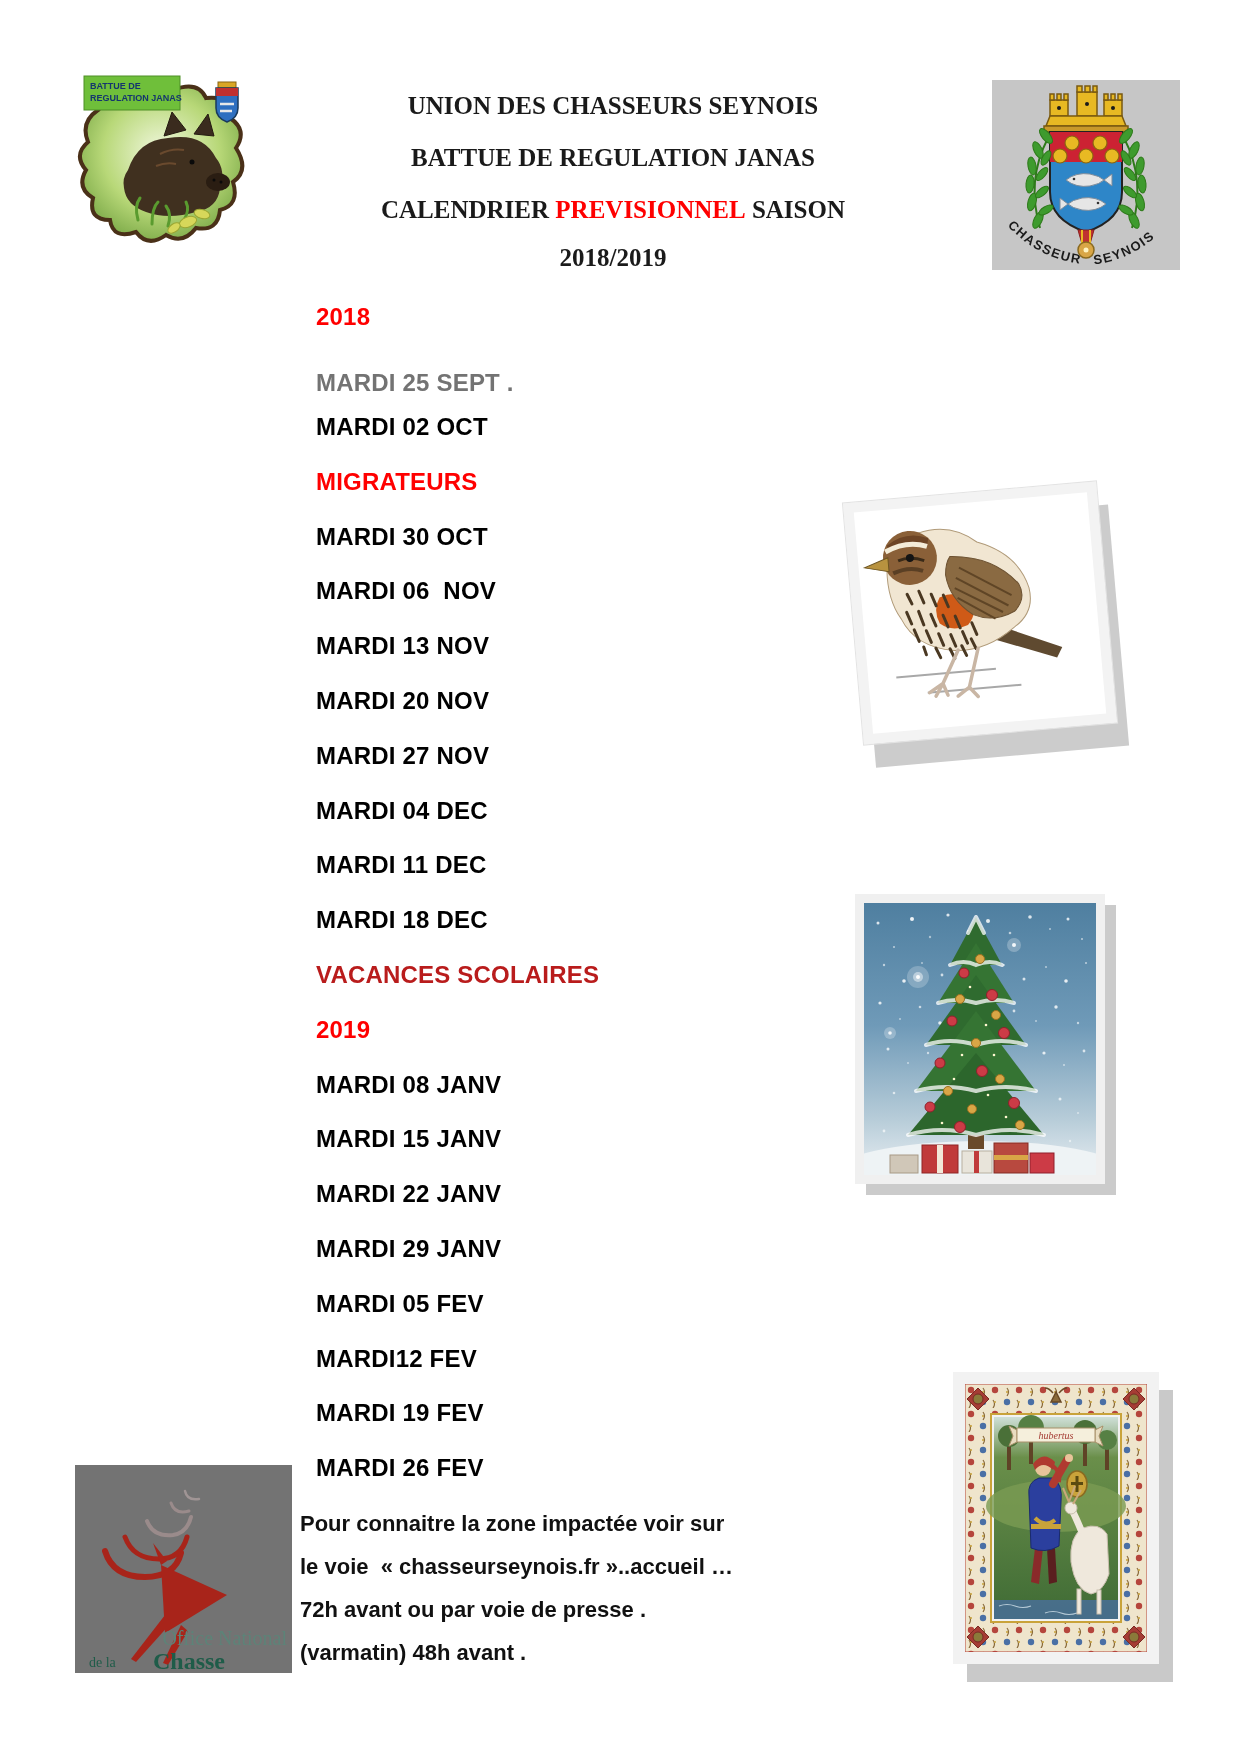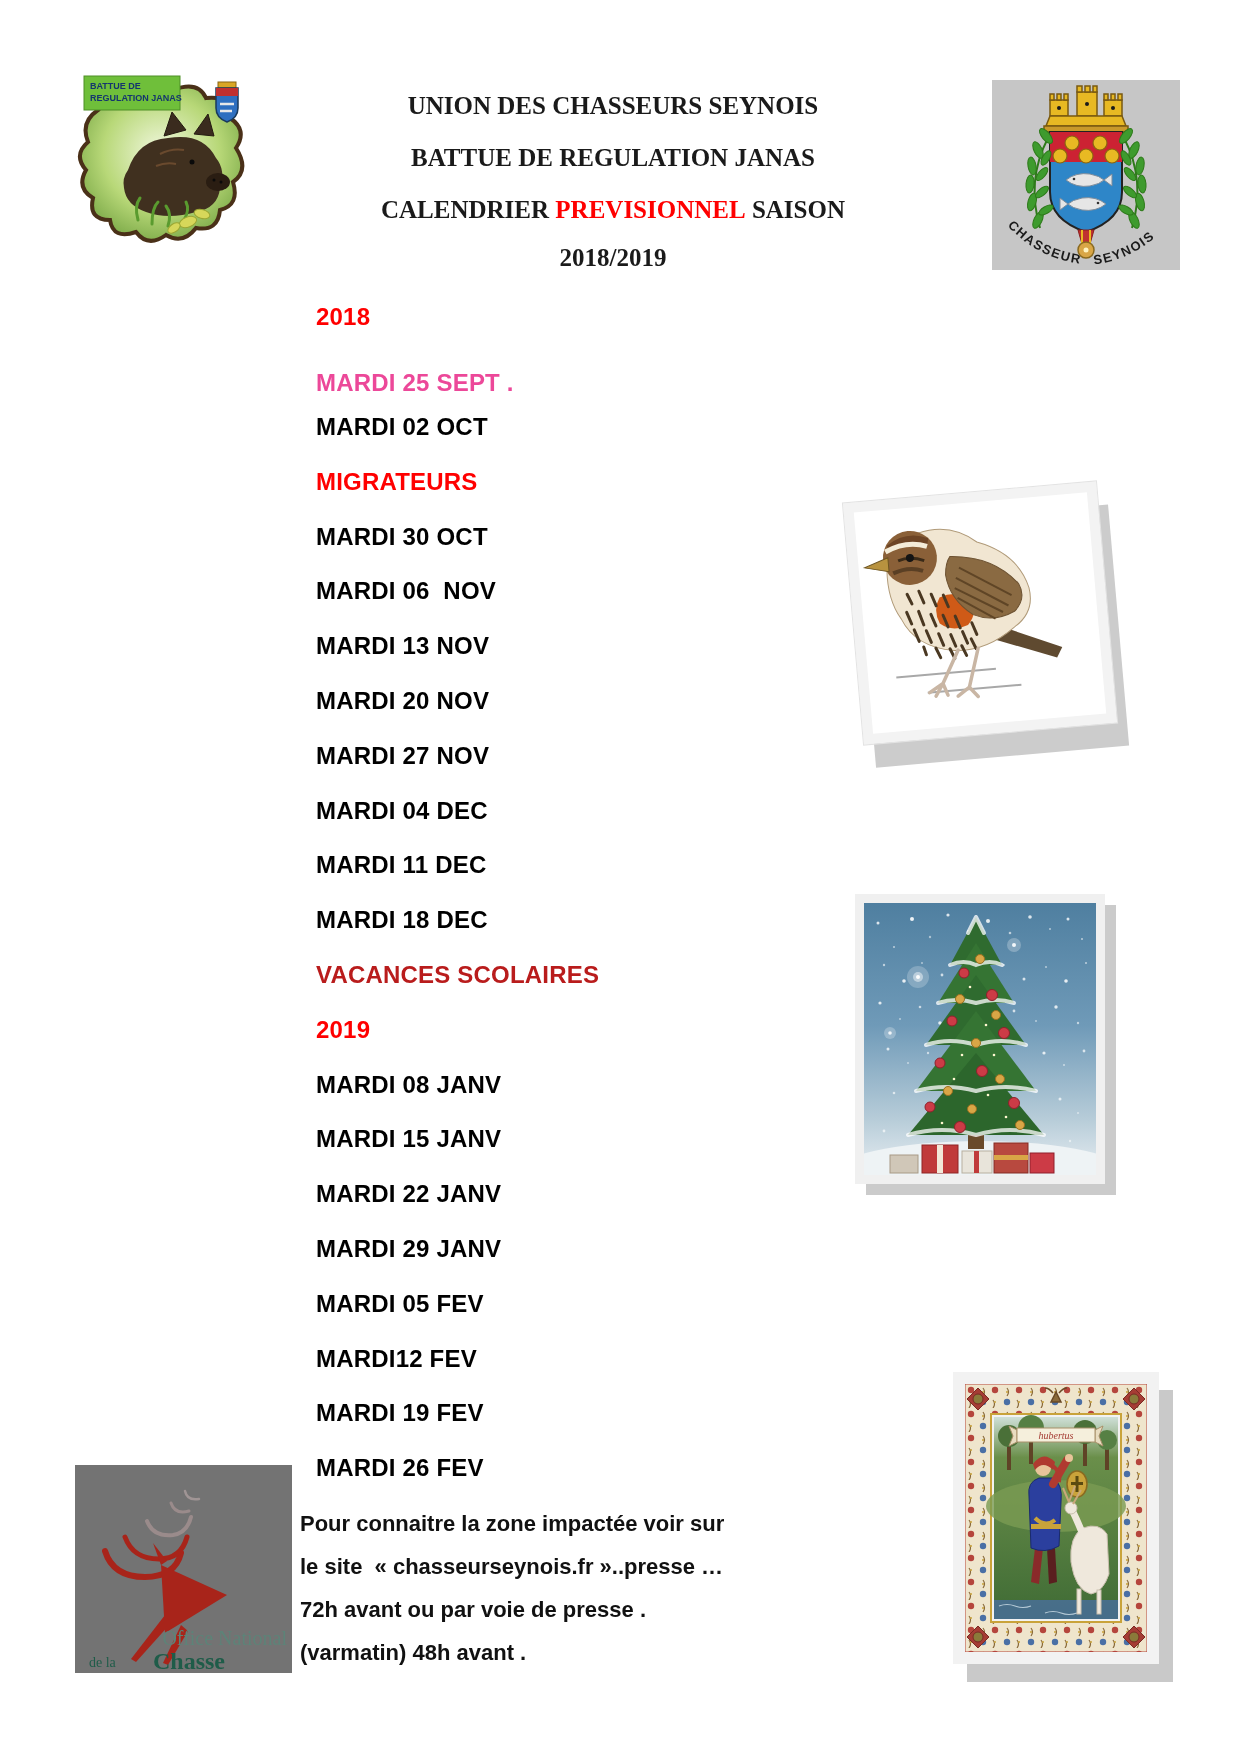--- a/index.html
+++ b/index.html
@@ -174,21 +174,21 @@
     </svg>
   </div>
 
   <div class="schedule">
 
       <div class="sched-item">
         <span style="color: rgb(255, 0, 0);">2018</span>
       </div>
 
       <div class="sched-item">
-        <span style="color: #ec4899; margin-top: 22px;">MARDI 25 SEPT .</span>
+        <span style="color: #737373; margin-top: 22px;">MARDI 25 SEPT .</span>
       </div>
 
       <div class="sched-item">
         <span style="color: rgb(0, 0, 0);">MARDI 02 OCT</span>
       </div>
 
       <div class="sched-item">
         <span style="color: rgb(255, 0, 0);">MIGRATEURS</span>
       </div>
 
@@ -533,21 +533,21 @@
         <circle cx="78" cy="84" r="8" fill="#e8c49a"></circle>
         <path d="M68,80 Q78,66 90,78 L88,86 Q78,76 70,86 Z" fill="#b03a30"></path>
         <path d="M88,82 Q96,88 94,98" stroke="#b03a30" stroke-width="4" fill="none"></path>
         <path d="M70,134 q10,10 20,2" stroke="#c9a33a" stroke-width="4" fill="none"></path>
       </g>
     </svg>
   </div>
 
   <div class="note">
     <div class="note-line">Pour connaitre la zone impactée voir sur</div>
-    <div class="note-line">le site  « chasseurseynois.fr »..presse …</div>
+    <div class="note-line">le voie  « chasseurseynois.fr »..accueil …</div>
     <div class="note-line">72h avant ou par voie de presse .</div>
     <div class="note-line">(varmatin) 48h avant .</div>
   </div>
 
   <div class="img-card onc">
     <svg width="217" height="208" viewBox="0 0 217 208">
       <g fill="none" stroke-linecap="round">
         <path d="M30,86 Q38,112 70,112 Q100,112 106,88" stroke="#a8241a" stroke-width="6"></path>
         <path d="M50,72 Q58,94 84,94 Q106,94 112,72" stroke="#a8241a" stroke-width="5"></path>
         <path d="M72,56 Q78,72 98,70 Q112,68 116,52" stroke="#9a8b8b" stroke-width="4"></path>

